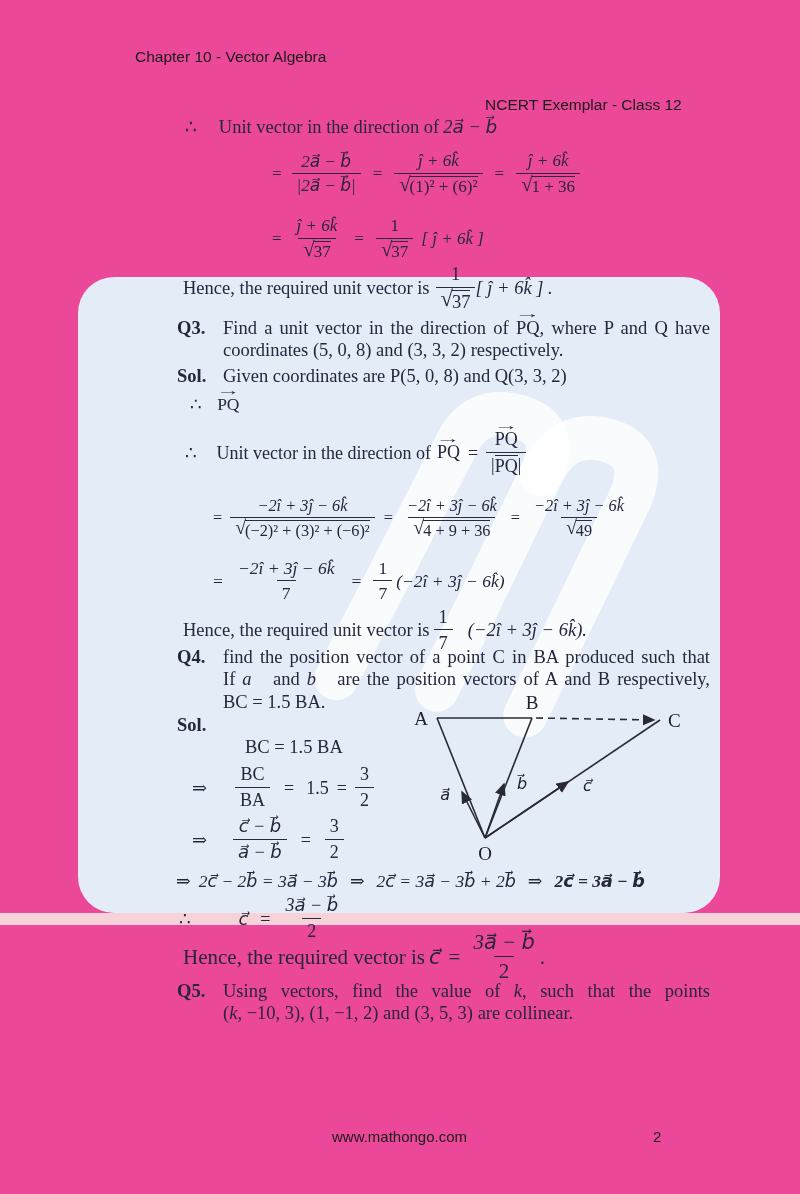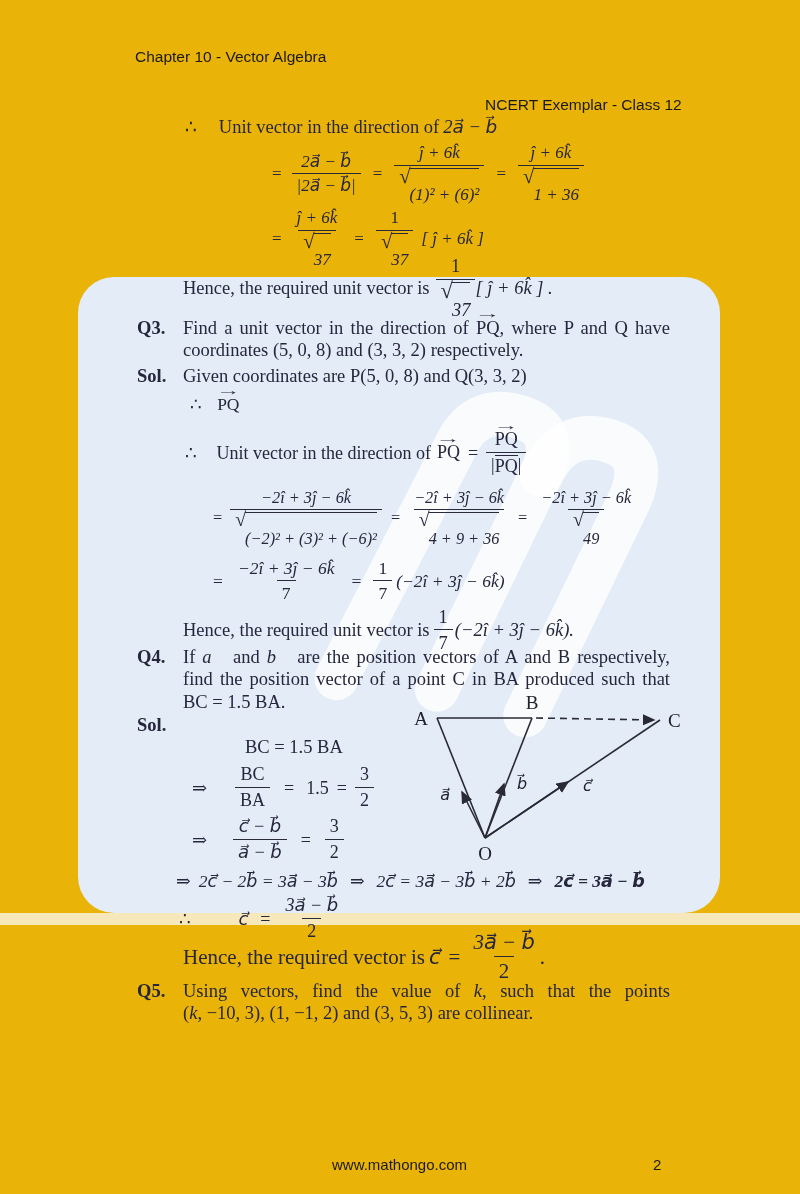--- a/index.html
+++ b/index.html
@@ -1,40 +1,40 @@
 <!DOCTYPE html>
 <html><head>
 <meta charset="utf-8">
 <style>
   html,body{margin:0;padding:0;background:#ffffff;}
-  .page{position:relative;width:800px;height:1194px;background:#eab308;overflow:hidden;
+  .page{position:relative;width:800px;height:1194px;background:#ec4899;overflow:hidden;
         font-family:"Liberation Serif","DejaVu Serif",serif;color:#26263c;}
   .hdr{position:absolute;top:48px;font-family:"Liberation Sans","DejaVu Sans",sans-serif;
        font-size:15.5px;color:#1a1a1a;}
   .ftr{position:absolute;top:1128px;font-family:"Liberation Sans","DejaVu Sans",sans-serif;
-       font-size:15px;color:#1a1a1a;margin-top:28px;}
+       font-size:15px;color:#1a1a1a;}
   .panel{position:absolute;left:78px;top:277px;width:642px;height:636px;background:#e3ecf7;
          border-radius:36px;z-index:0;}
   .cream{position:absolute;left:0;top:913px;width:800px;height:12px;background:#f9f5e9;opacity:.8;z-index:0;}
   .wm{position:absolute;left:285px;top:368px;z-index:1;pointer-events:none;}
   .row{position:absolute;display:flex;align-items:center;white-space:nowrap;z-index:2;}
   .tx{position:absolute;z-index:2;}
   .m{font-family:"Liberation Serif","DejaVu Serif","DejaVu Sans",serif;}
   .it{font-style:italic;}
   .frac{display:inline-flex;flex-direction:column;align-items:center;text-align:center;vertical-align:middle;line-height:1.2;}
   .frac .num{padding:0 5px 1px;}
   .frac .den{border-top:1.5px solid #2a2a3d;padding:2px 5px 0;display:inline-flex;align-items:flex-start;}
   .sqrt{display:inline-flex;align-items:flex-start;}
   .rad{font-size:1.22em;line-height:1;transform:translateY(-2px);}
-  .radand{border-top:1.5px solid #2a2a3d;padding-top:16px;margin-left:-1px;font-style:italic;}
+  .radand{border-top:1.5px solid #2a2a3d;padding-top:0;margin-left:-1px;}
   .oarr{position:relative;display:inline-block;line-height:1.2;}
   .oarr .ar{position:absolute;left:50%;top:-0.72em;transform:translateX(-50%) scaleX(2.0);
             font-size:0.7em;line-height:1;pointer-events:none;}
   .oline{display:inline-block;border-top:1.4px solid currentColor;line-height:1.2;}
-  .para{line-height:22.4px;font-size:18.5px;}
+  .para{line-height:22.4px;font-size:18.5px;margin-left:40px;}
   .jline{text-align:justify;text-align-last:justify;width:487px;}
   .qlabel{position:absolute;left:0;top:0;font-weight:bold;}
   .qbody{margin-left:46px;}
   svg text{font-family:"Liberation Serif","DejaVu Serif","DejaVu Sans",serif;}
 </style>
 </head>
 <body>
 
 <div class="page">
 
@@ -204,30 +204,30 @@
     </span>
     <span class="it" style="margin-left:4px;">(−2î + 3ĵ − 6k̂)</span>
   </div>
 
   <div class="row m" style="left:183px;top:603px;height:54px;font-size:18.5px;">
     <span>Hence, the required unit vector is </span>
     <span class="frac" style="margin-left:4px;">
       <span class="num">1</span>
       <span class="den">7</span>
     </span>
-    <span class="it" style="margin-left:2px;">(−2î + 3ĵ − 6k̂).</span>
+    <span class="it" style="margin-left:15px;">(−2î + 3ĵ − 6k̂).</span>
   </div>
 
   <div class="tx para" style="left:137px;top:646px;width:533px;">
     <span class="qlabel">Q4.</span>
     <div class="qbody">
+      <div class="jline">find the position vector of a point C in BA produced such that</div>
       <div class="jline">
         <span>If </span><span class="it">a⃗</span><span> and </span><span class="it">b⃗</span><span> are the position vectors of A and B respectively,</span>
       </div>
-      <div class="jline">find the position vector of a point C in BA produced such that</div>
       <div>BC = 1.5 BA.</div>
     </div>
   </div>
 
   <div class="tx para" style="left:137px;top:714px;width:300px;">
     <span class="qlabel">Sol.</span>
   </div>
 
   <svg style="position:absolute;left:398px;top:694px;z-index:2;" width="300" height="172" viewBox="0 0 300 172">
     <defs>

